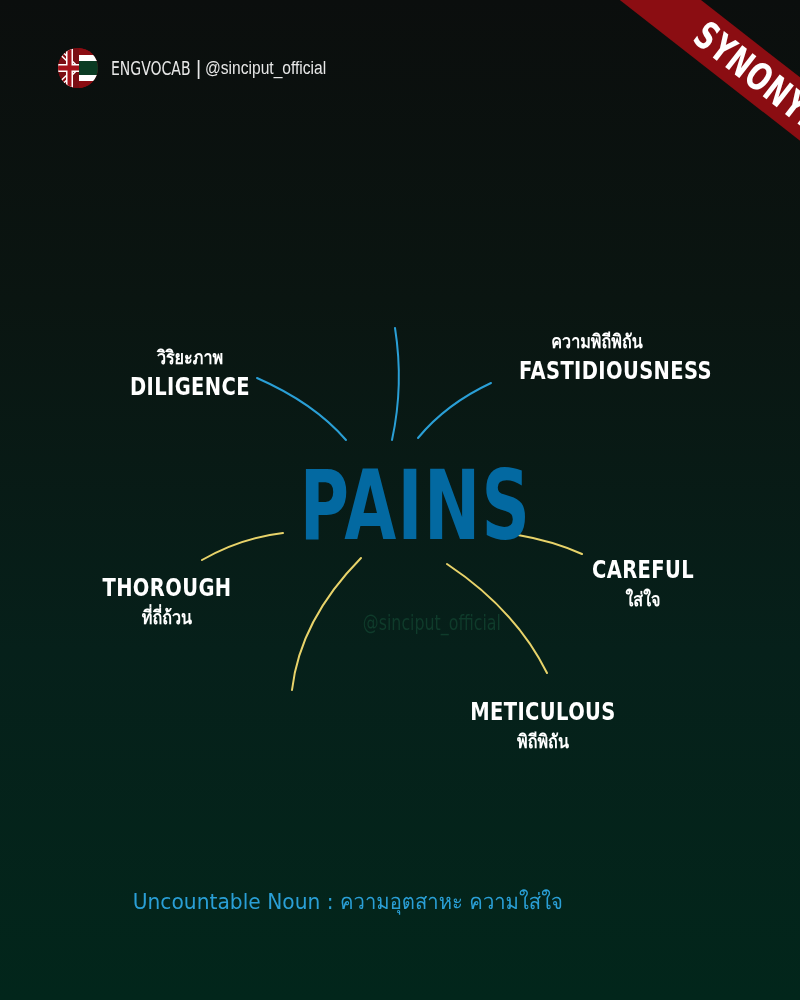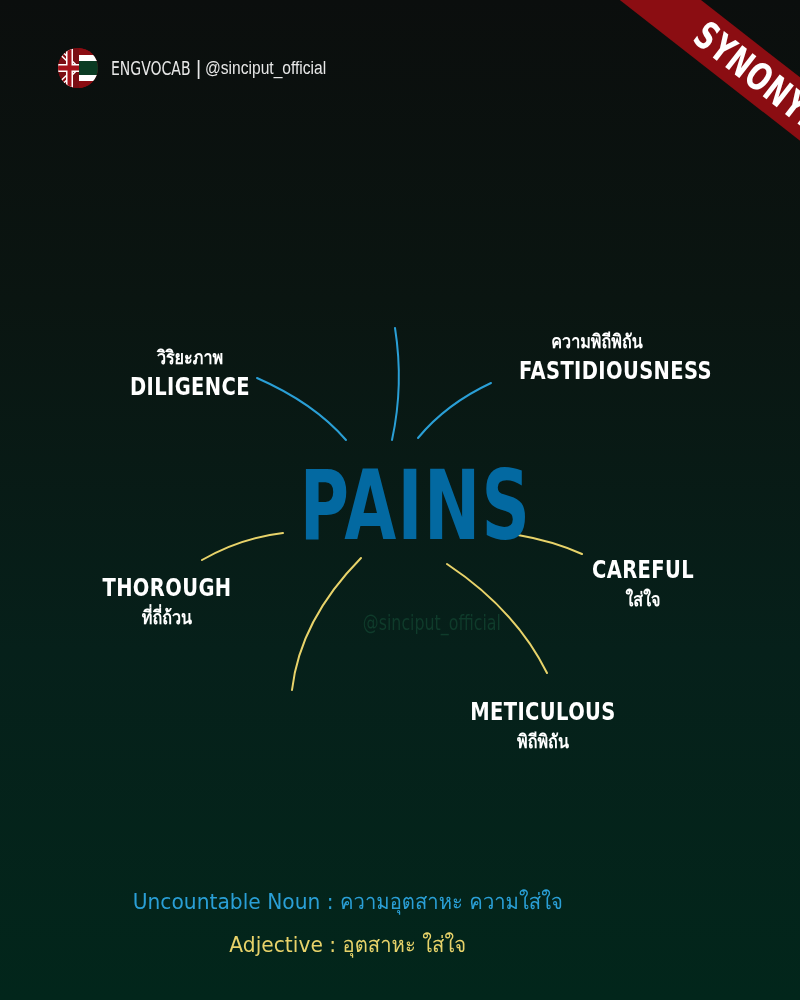--- a/index.html
+++ b/index.html
@@ -143,17 +143,14 @@
     <span class="th">พิถีพิถัน</span>
   </div>
 
   <div class="watermark">
     <span>@sinciput_official</span>
   </div>
 
   <div class="def noun">
     <span>Uncountable Noun : ความอุตสาหะ ความใส่ใจ</span>
   </div>
-  <div class="def adj">
-    <span>Adjective : อุตสาหะ ใส่ใจ</span>
-  </div>
 
 </div>
 
 </body></html>

